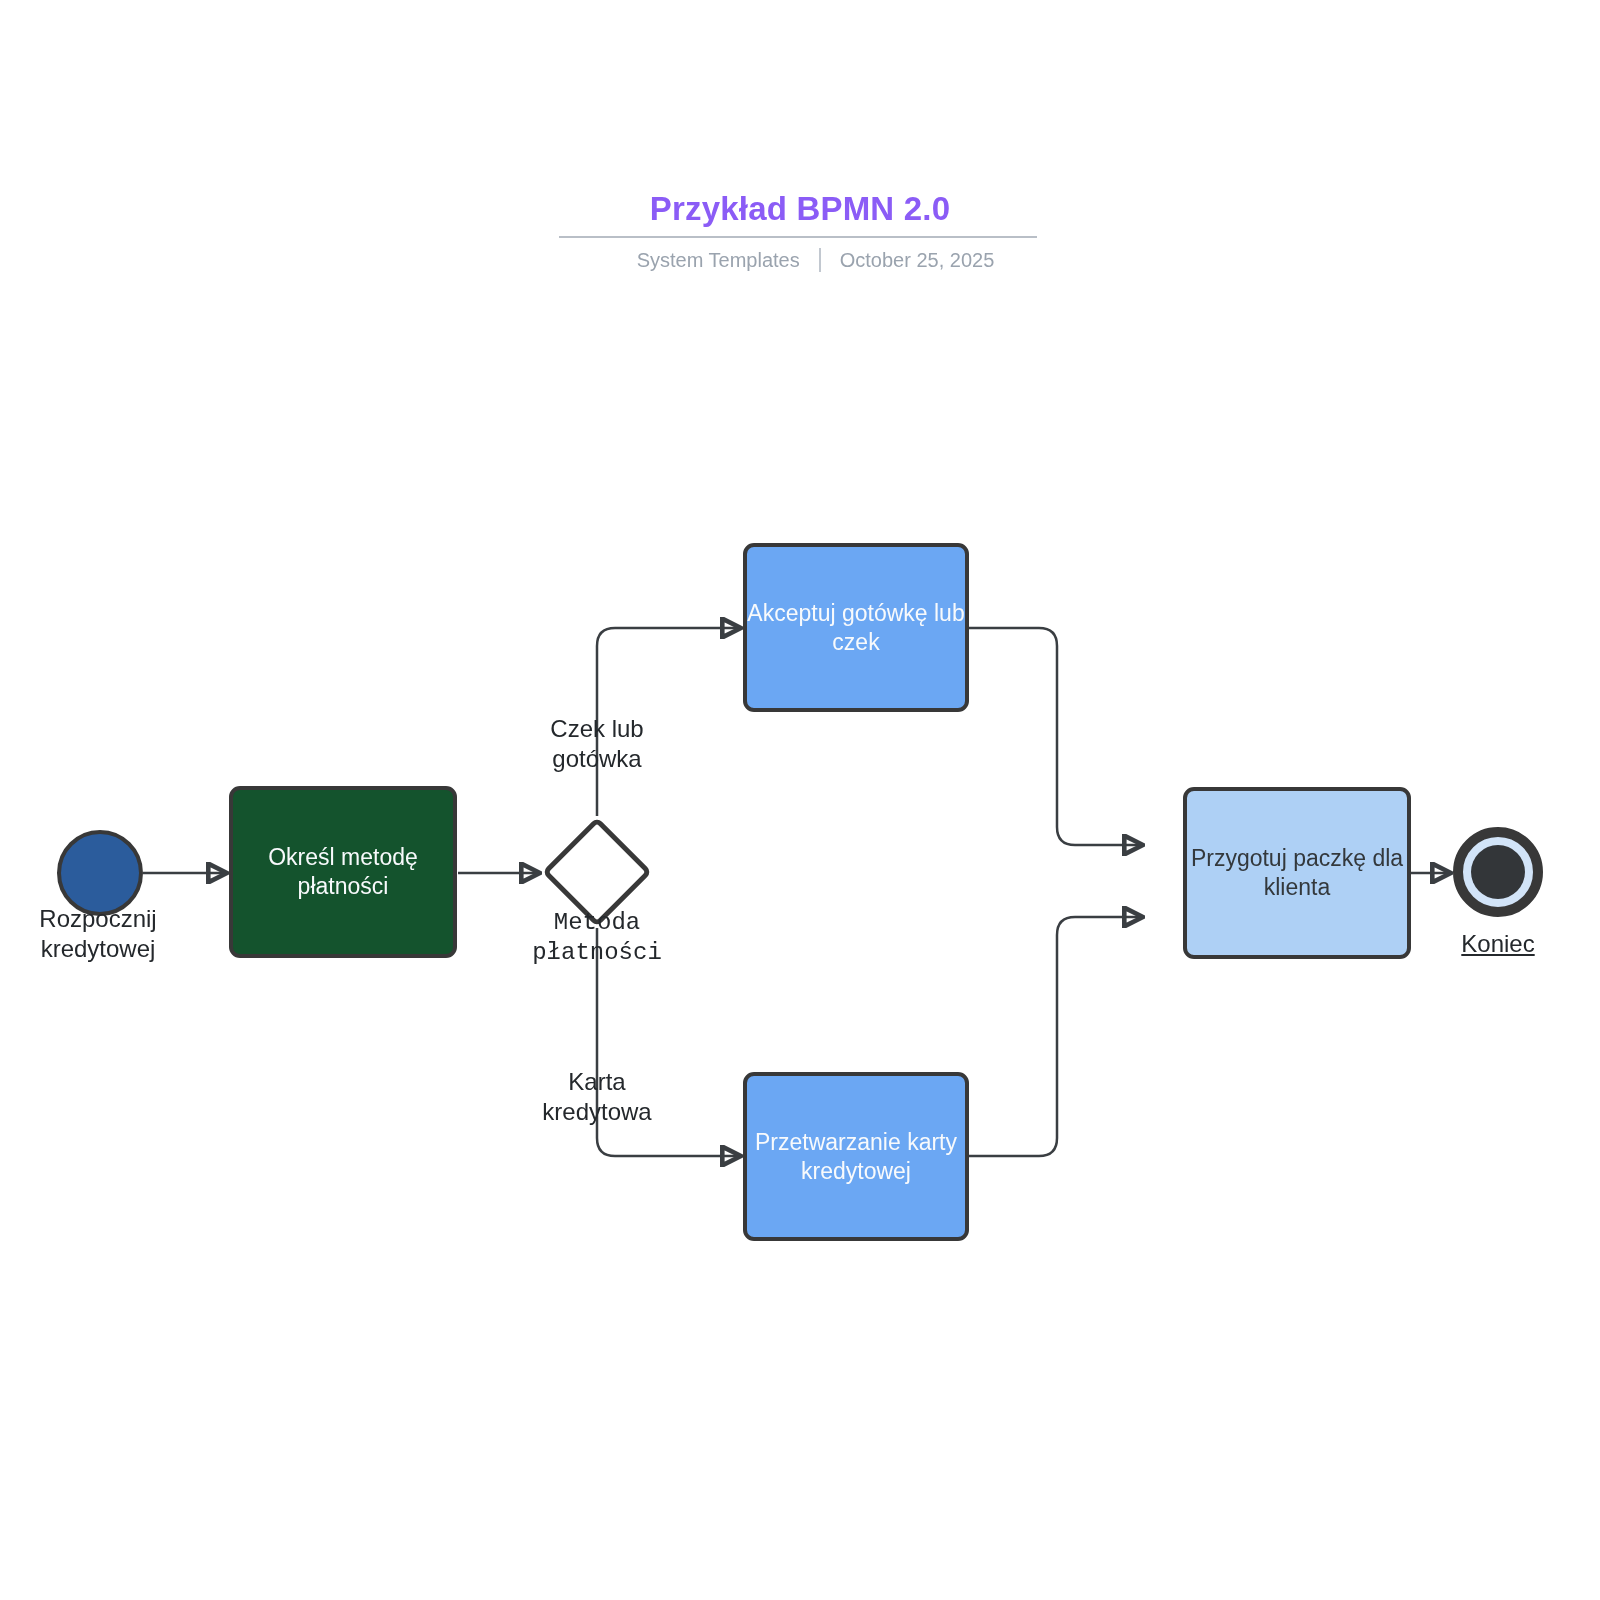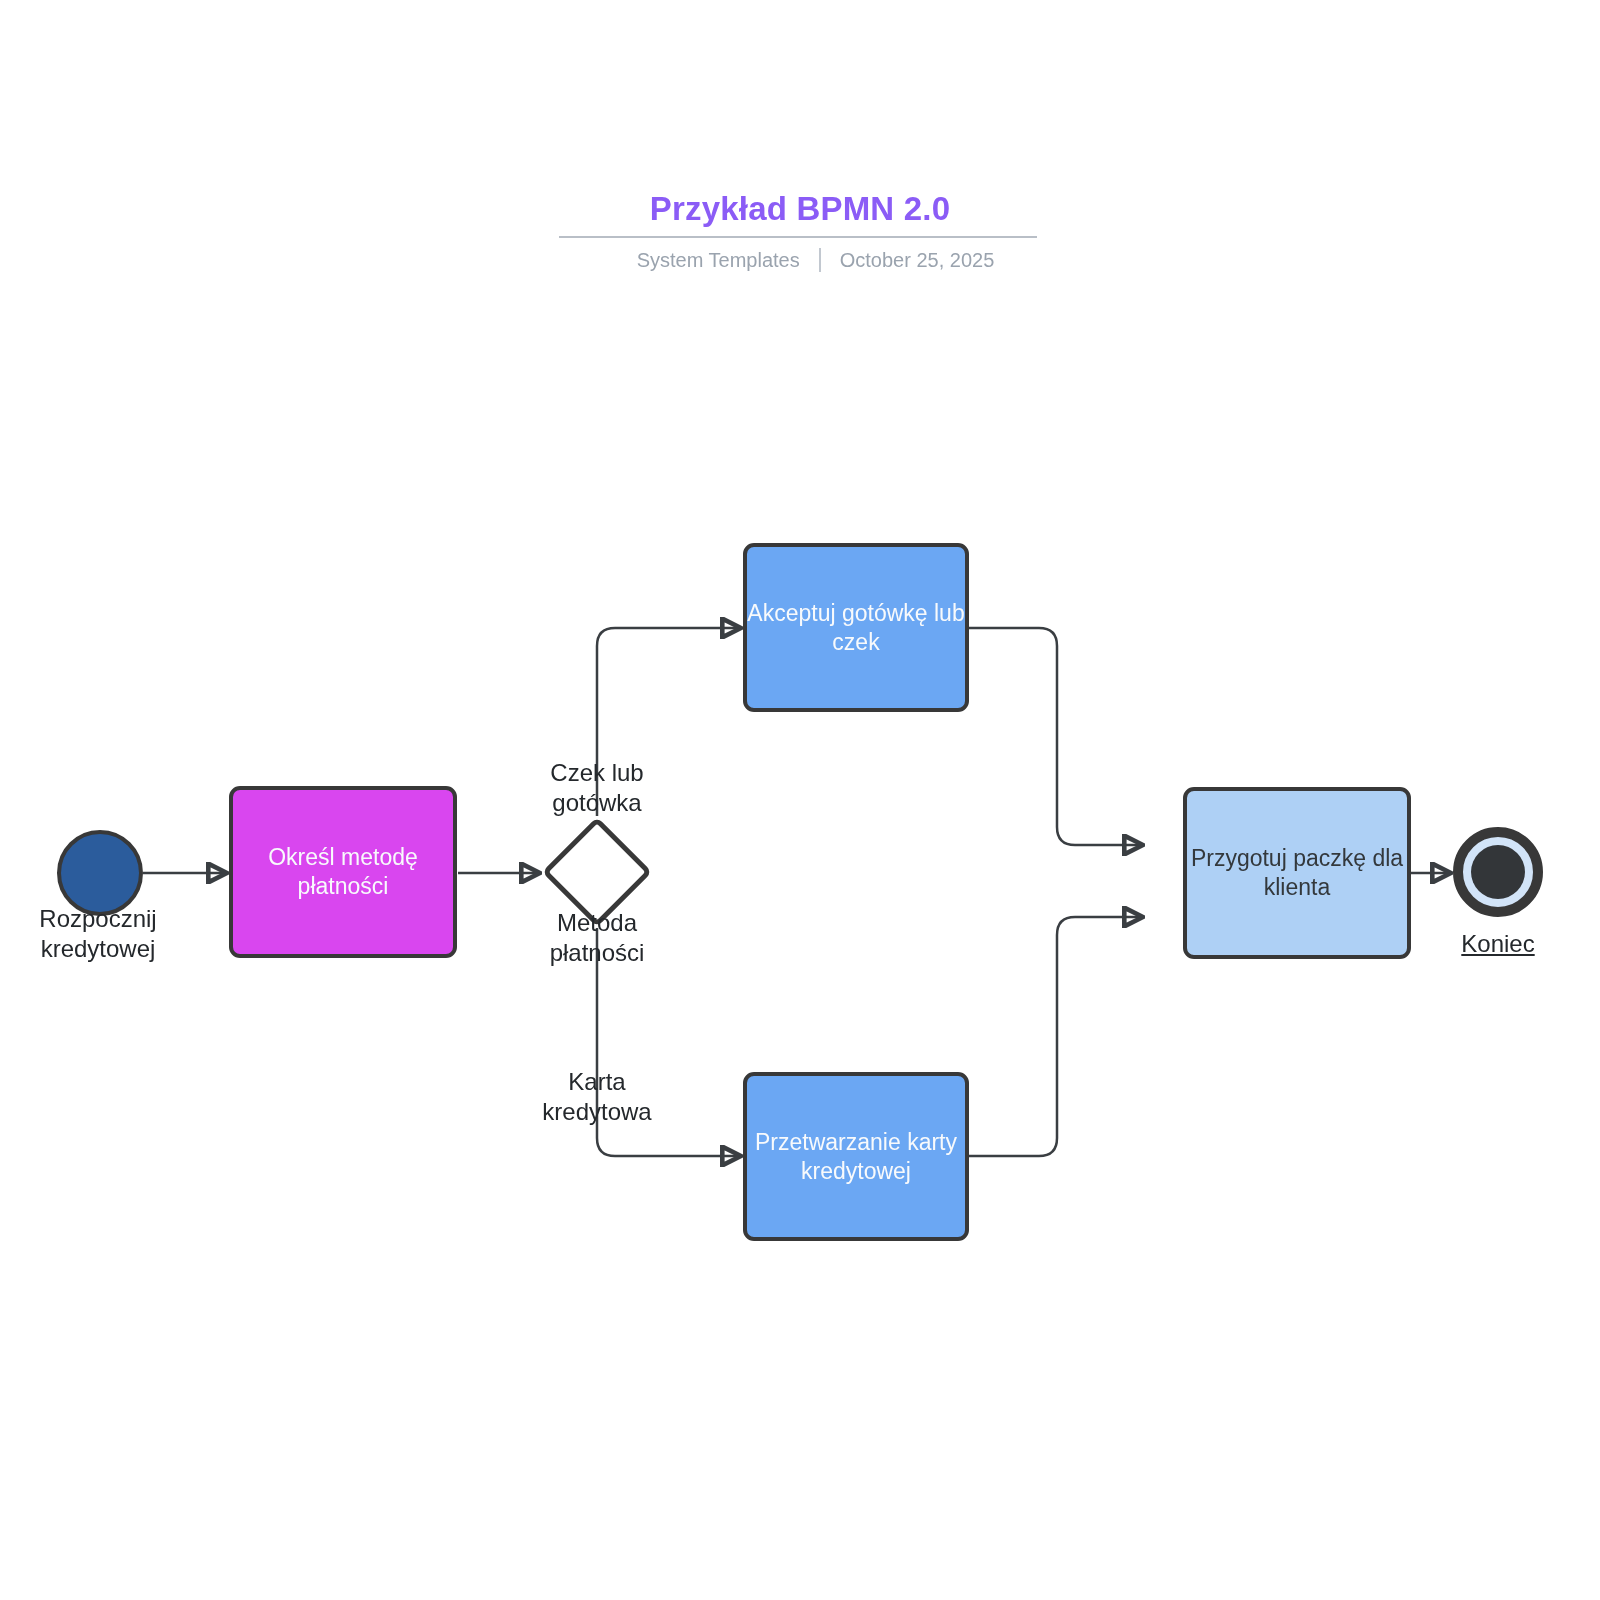--- a/index.html
+++ b/index.html
@@ -33,21 +33,21 @@
   .canvas { position:absolute; left:0; top:0; width:1600px; height:1600px; }
   svg.edges { position:absolute; left:0; top:0; width:1600px; height:1600px; }
   svg.edges path { fill:none; stroke:#3a3e42; stroke-width:2.5px; }
 
   
   .task {
     position:absolute; display:flex; align-items:center; justify-content:center;
     border:4px solid #383838; border-radius:11px;
     font-size:23px; line-height:29px; text-align:center; color:#f8fafc;
   }
-  .task-primary   { background:#d946ef; }
+  .task-primary   { background:#14532d; }
   .task-secondary { background:#6ba7f3; }
   .task-light     { background:#aed0f5; color:#33383c;margin-left:38px; }
 
   #t1 { left:229px; top:786px; width:228px; height:172px; }
   #t2 { left:743px; top:543px; width:226px; height:169px; }
   #t3 { left:743px; top:1072px; width:226px; height:169px; }
   #t4 { left:1145px; top:787px; width:228px; height:172px; }
 
   .event-start {
     position:absolute; left:57px; top:830px; width:86px; height:86px;
@@ -67,22 +67,22 @@
     background:#ffffff; border:5px solid #383838; border-radius:7px;
     transform:rotate(45deg);
   }
 
   
   .lbl {
     position:absolute; text-align:center; color:#24282c;
     font-size:24px; line-height:30px;
   }
   .lbl-start   { left:16px;  top:904px;  width:164px; }
-  .lbl-gateway { left:527px; top:908px;  width:140px; }
-  .lbl-cash    { left:537px; top:714px;  width:120px;margin-top:44px; }
+  .lbl-gateway { left:527px; top:908px;  width:140px;font-family:Liberation Mono, monospace; }
+  .lbl-cash    { left:537px; top:714px;  width:120px; }
   .lbl-card    { left:538px; top:1059px; width:118px;margin-top:8px; }
   .lbl-end     { left:1428px; top:929px; width:140px;text-decoration:underline; }
 </style>
 </head>
 <body>
 
 <div class="page">
 
   <div class="hdr-title">Przykład BPMN 2.0</div>
   <div class="hdr-divider"></div>

